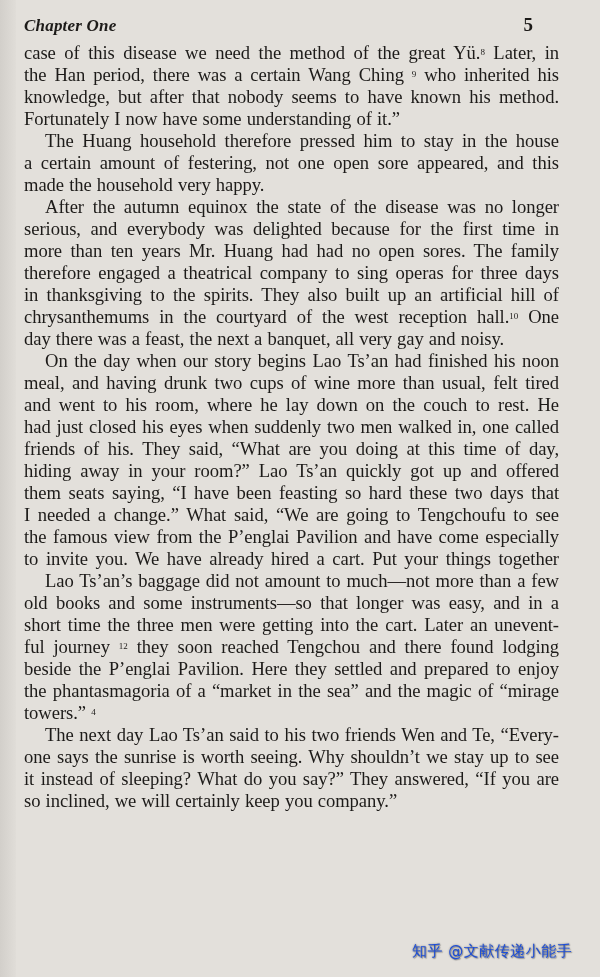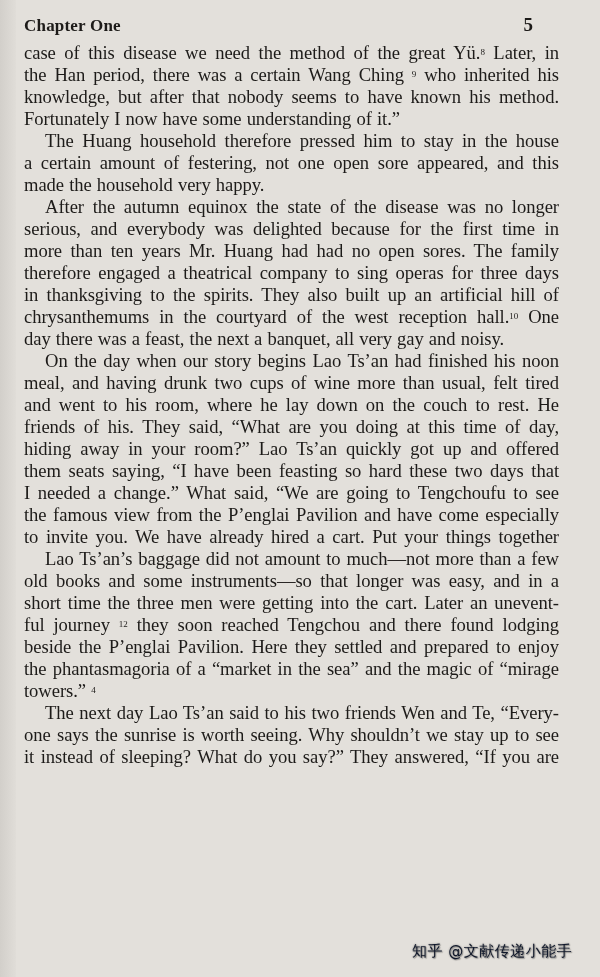--- a/index.html
+++ b/index.html
@@ -28,20 +28,21 @@
       width: 535px;
     }
     .running-head {
       display: flex;
       justify-content: space-between;
       align-items: baseline;
       height: 26px;
       margin-bottom: 2px;
     }
     .chapter-label {
+      font-style: italic;
       font-size: 17px;
       font-weight: bold;
       letter-spacing: 0.2px;
     }
     .page-number {
       font-size: 19px;
       font-weight: bold;
       margin-right: 26px;
     }
     .para {
@@ -67,21 +68,21 @@
       vertical-align: top;
       position: relative;
       top: -1px;
     }
     .watermark {
       position: absolute;
       left: 412px;
       top: 942px;
       font-family: "DejaVu Sans", sans-serif;
       font-size: 15px;
-      color: #0f172a;
+      color: #1d4ed8;
       text-shadow: 0 0 2px rgba(0,0,0,0.45), 1px 1px 1px rgba(0,0,0,0.3);
       letter-spacing: 0.5px;
     }
   </style>
 </head>
 <body>
 
 <div class="gutter"></div>
 
 <div class="page">
@@ -108,37 +109,39 @@
         <span class="line">more than ten years Mr. Huang had had no open sores. The family</span>
         <span class="line">therefore engaged a theatrical company to sing operas for three days</span>
         <span class="line">in thanksgiving to the spirits. They also built up an artificial hill of</span>
         <span class="line">chrysanthemums in the courtyard of the west reception hall.<sup>10</sup> One</span>
         <span class="line last">day there was a feast, the next a banquet, all very gay and noisy.</span>
       </div>
       <div class="para">
         <span class="line" style="padding-left: 21px;">On the day when our story begins Lao Ts’an had finished his noon</span>
         <span class="line">meal, and having drunk two cups of wine more than usual, felt tired</span>
         <span class="line">and went to his room, where he lay down on the couch to rest. He</span>
+        <span class="line">had just closed his eyes when suddenly two men walked in, one called</span>
         <span class="line">friends of his. They said, “What are you doing at this time of day,</span>
         <span class="line">hiding away in your room?” Lao Ts’an quickly got up and offered</span>
         <span class="line">them seats saying, “I have been feasting so hard these two days that</span>
         <span class="line">I needed a change.” What said, “We are going to Tengchoufu to see</span>
         <span class="line">the famous view from the P’englai Pavilion and have come especially</span>
         <span class="line">to invite you. We have already hired a cart. Put your things together</span>
       </div>
       <div class="para">
         <span class="line" style="padding-left: 21px;">Lao Ts’an’s baggage did not amount to much—not more than a few</span>
         <span class="line">old books and some instruments—so that longer was easy, and in a</span>
         <span class="line">short time the three men were getting into the cart. Later an unevent-</span>
         <span class="line">ful journey <sup>12</sup> they soon reached Tengchou and there found lodging</span>
         <span class="line">beside the P’englai Pavilion. Here they settled and prepared to enjoy</span>
         <span class="line">the phantasmagoria of a “market in the sea” and the magic of “mirage</span>
         <span class="line last">towers.” <sup>4</sup></span>
       </div>
       <div class="para">
         <span class="line" style="padding-left: 21px;">The next day Lao Ts’an said to his two friends Wen and Te, “Every-</span>
         <span class="line">one says the sunrise is worth seeing. Why shouldn’t we stay up to see</span>
         <span class="line">it instead of sleeping? What do you say?” They answered, “If you are</span>
+        <span class="line last">so inclined, we will certainly keep you company.”</span>
       </div>
     </div>
 </div>
 
 <div class="watermark">知乎 @文献传递小能手</div>
 
 </body></html>

